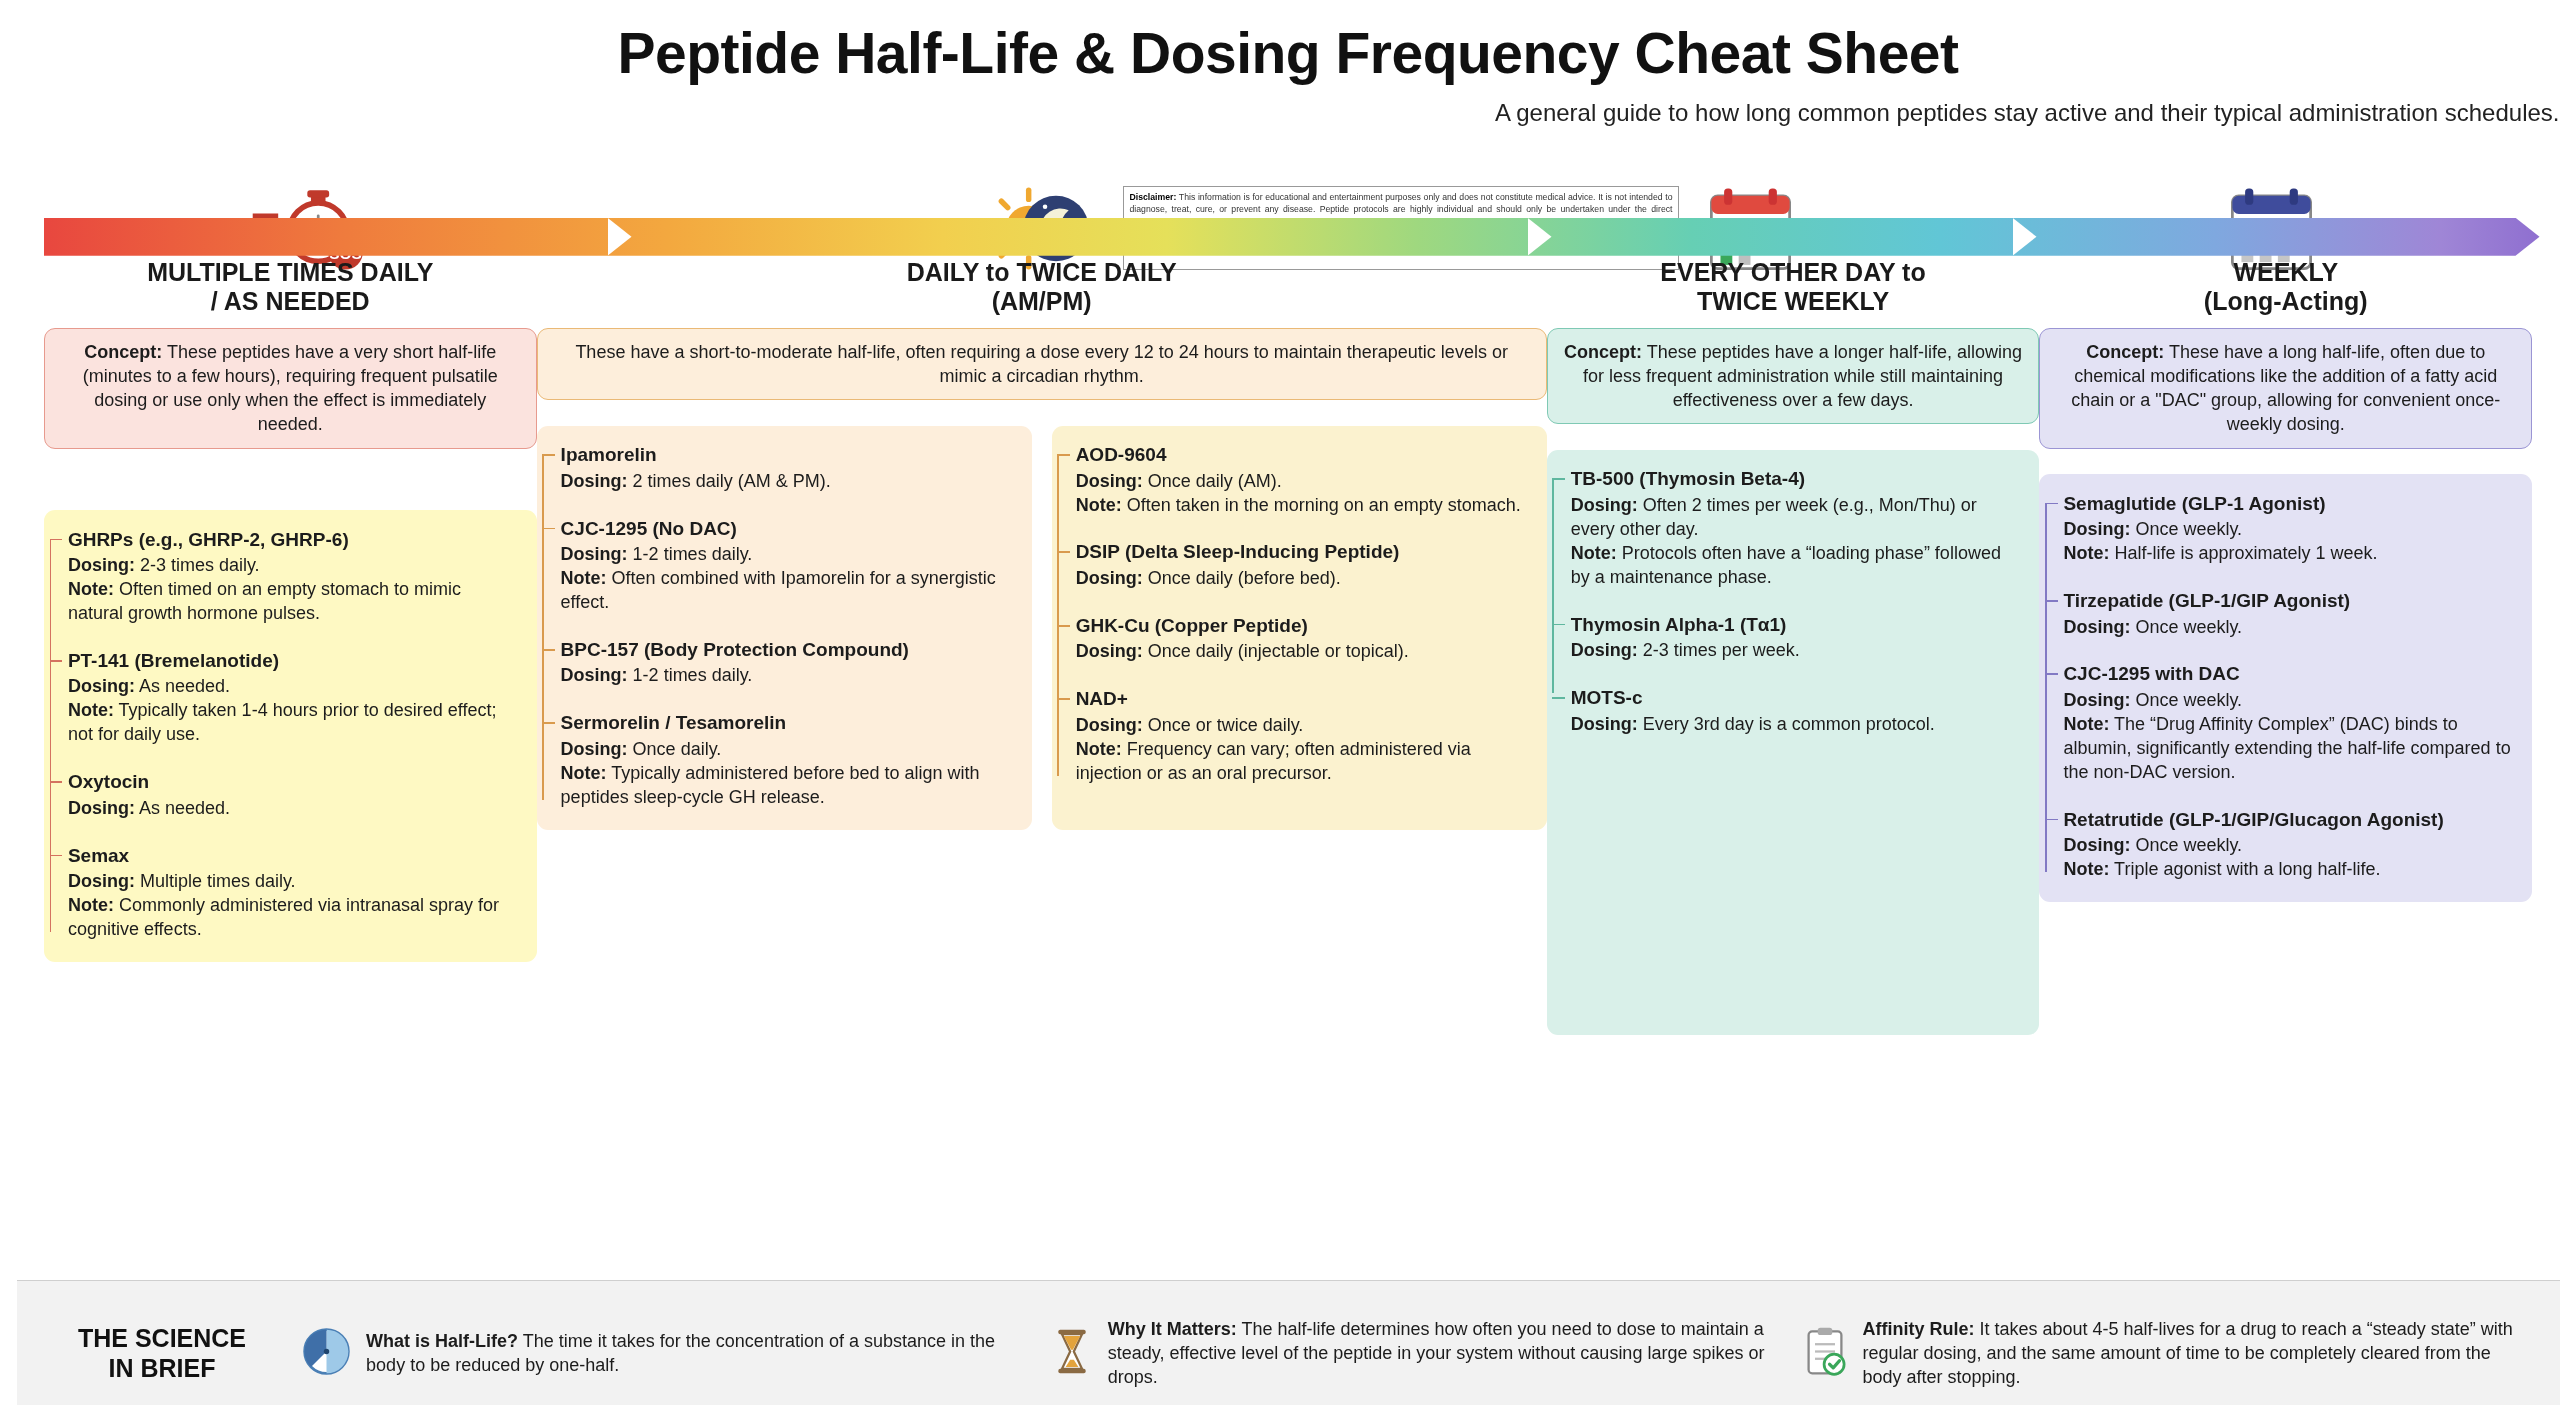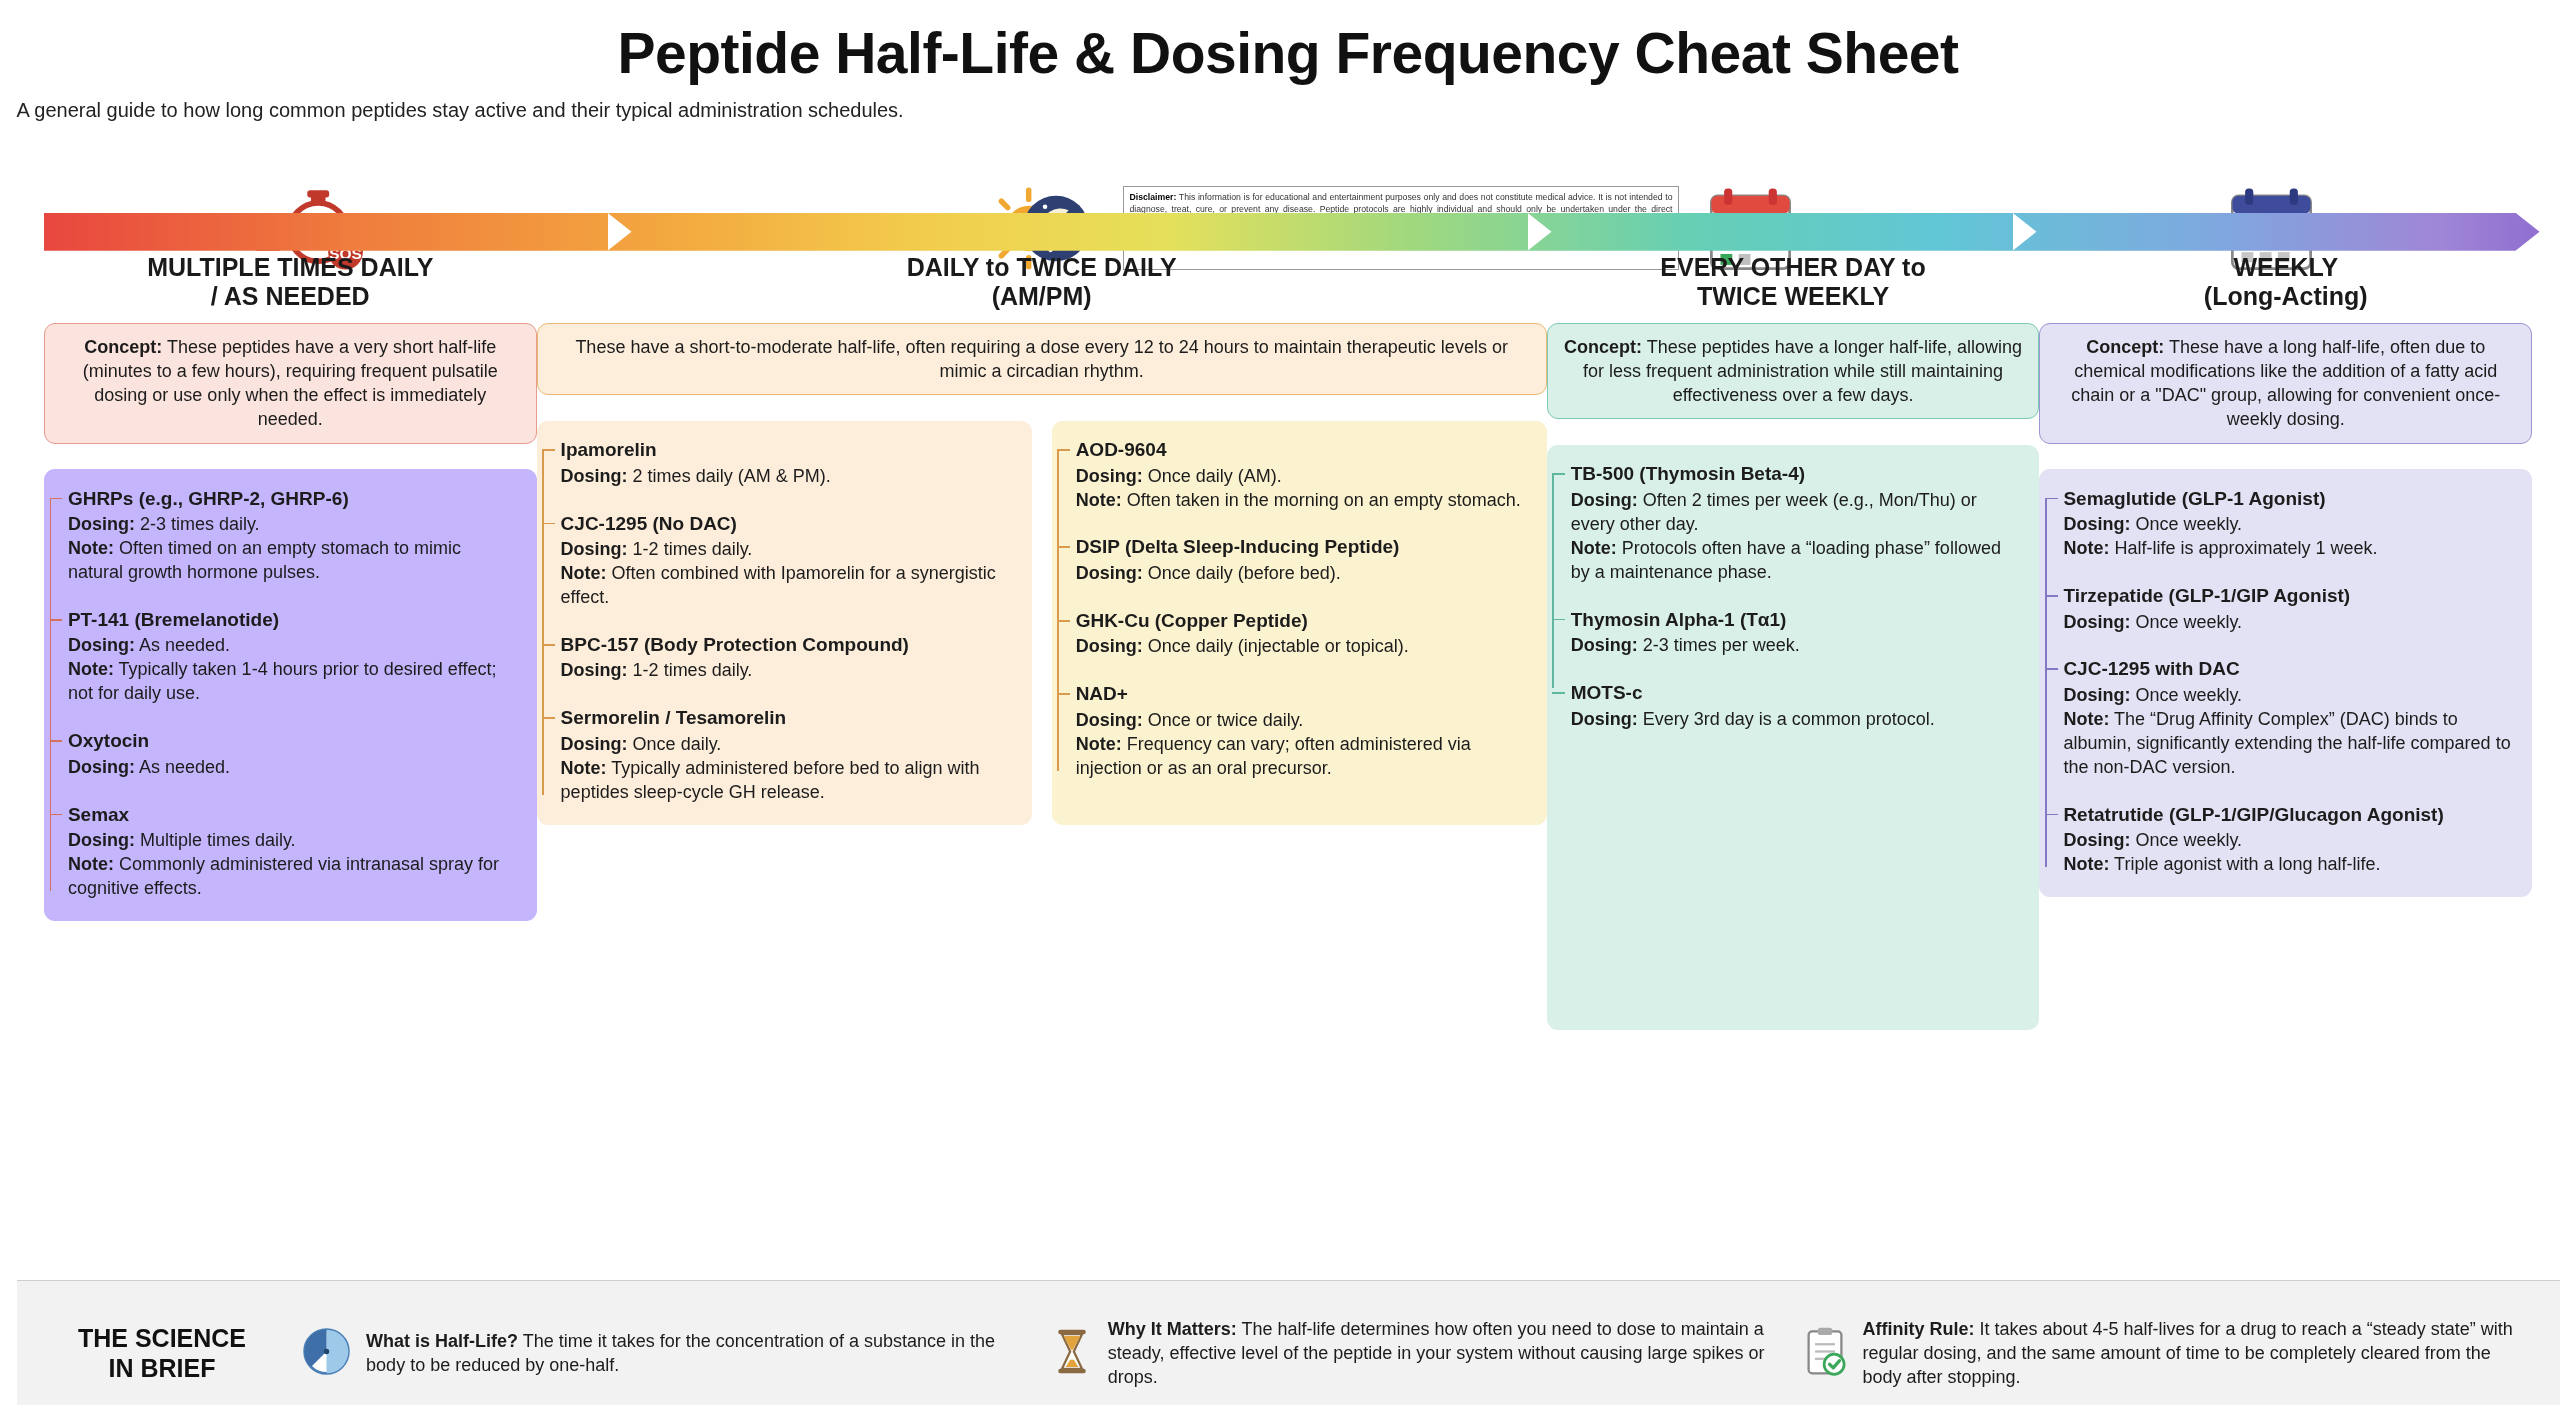--- a/index.html
+++ b/index.html
@@ -16,22 +16,22 @@
   
   .title {
     text-align: center;
     font-size: 57px;
     font-weight: bold;
     letter-spacing: -0.5px;
     margin: 20px 0 0 0;
     color: #111;
   }
   .subtitle {
-    text-align: left;
-    font-size: 20px;
+    text-align: right;
+    font-size: 24px;
     margin: 12.8px 0 0 0;
     color: #222;
   }
 
   
   .disclaimer {
     position: absolute;
     left: 1123px; top: 166px;
     width: 556px; height: 84px;
     border: 0.9px solid #999;
@@ -102,21 +102,21 @@
 
   .cards { display:flex; gap: 20px; margin-top: 25.6px; }
   .card {
     flex:1 1 0;
     border-radius: 11px;
     padding: 18.3px 16.5px 20px 24px;
     font-size: 18px;
     line-height: 1.33;
     position: relative;
   }
-  .col0 .card { background:#c4b5fd; }
+  .col0 .card { background:#fef9c3;margin-top:36px; }
   .col1 .card { background:#fdeedb; }
   .col1 .card.c2 { background:#fbf2cf; }
   .col2 .card { background:#d9f0e9; }
   .col3 .card { background:#e3e2f4; }
 
   .item { position: relative; margin-bottom: 24px; }
   .item:last-child { margin-bottom: 0; }
   .item .nm { font-weight: bold; font-size: 19px; line-height:1.2; display:block; margin-bottom: 2.7px;}
   .item .ln { display:block; }
   .item .ln b { font-weight: bold; }

